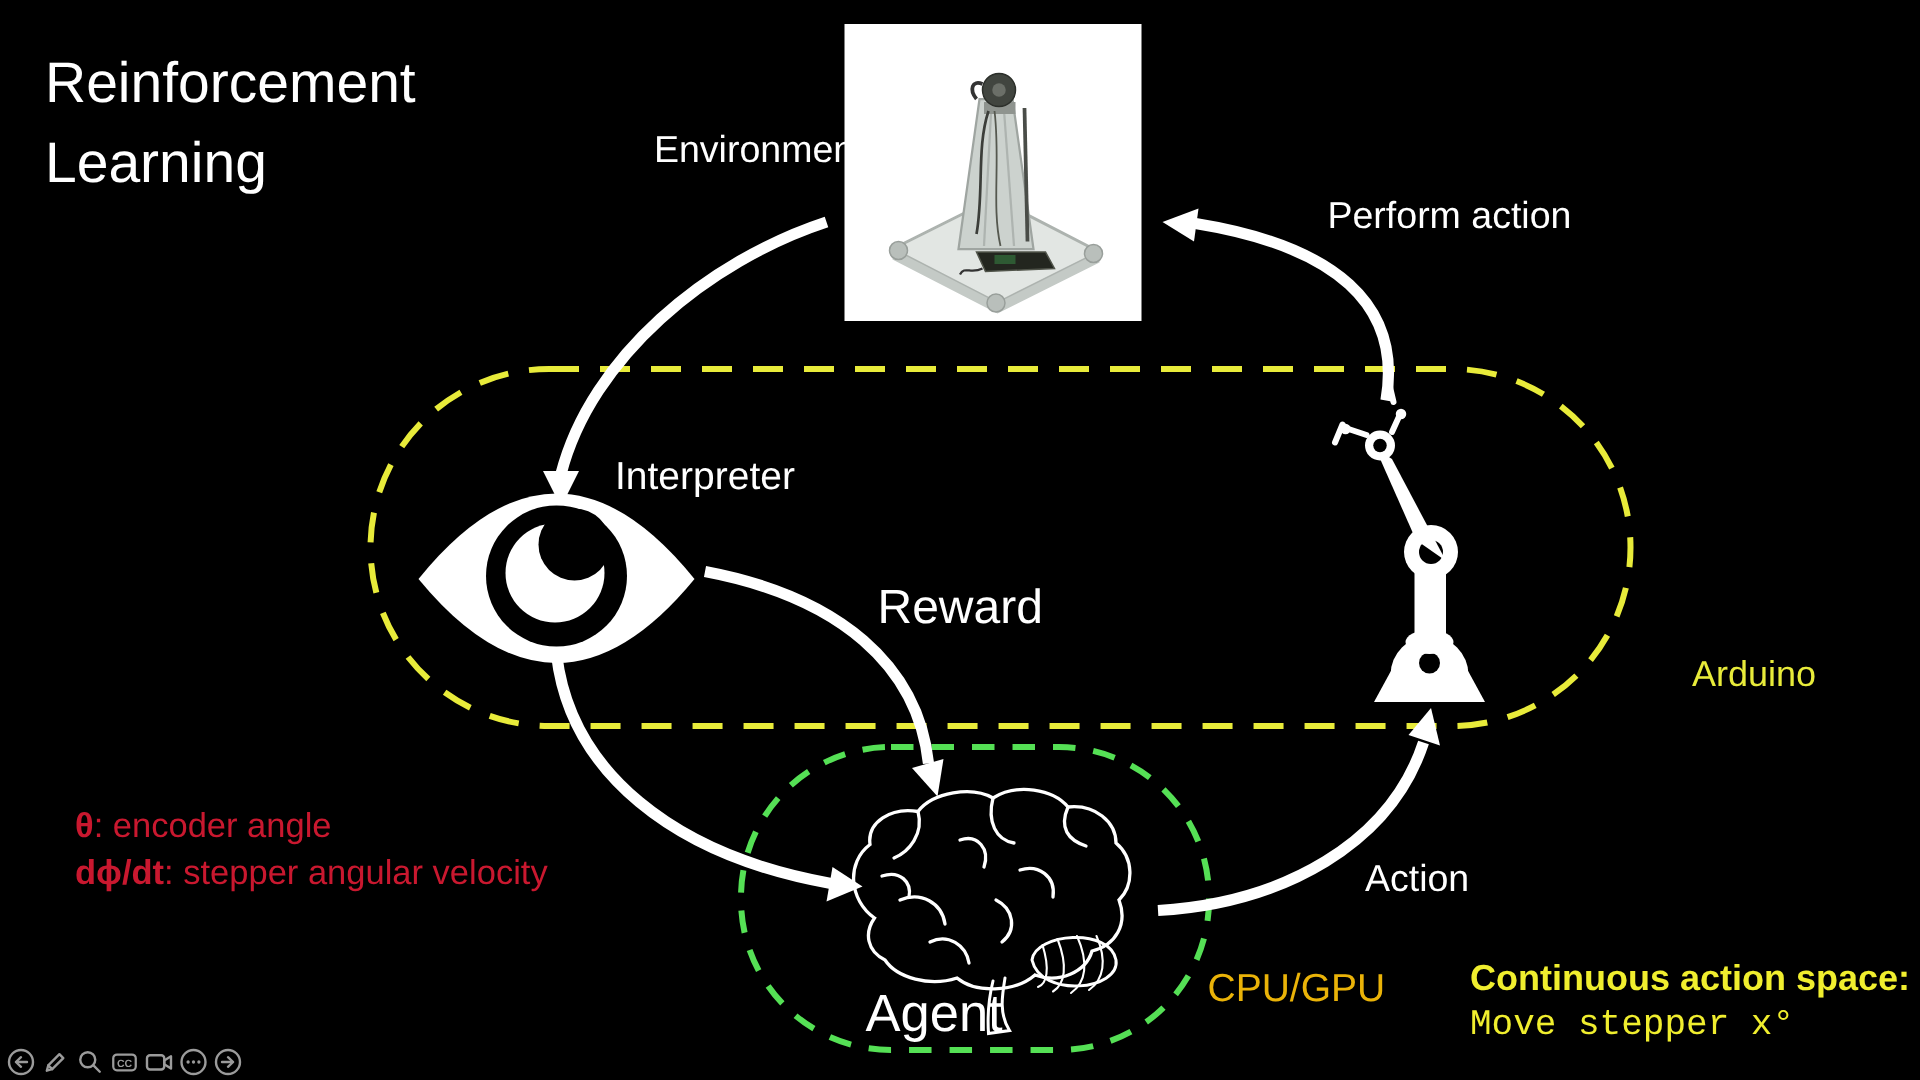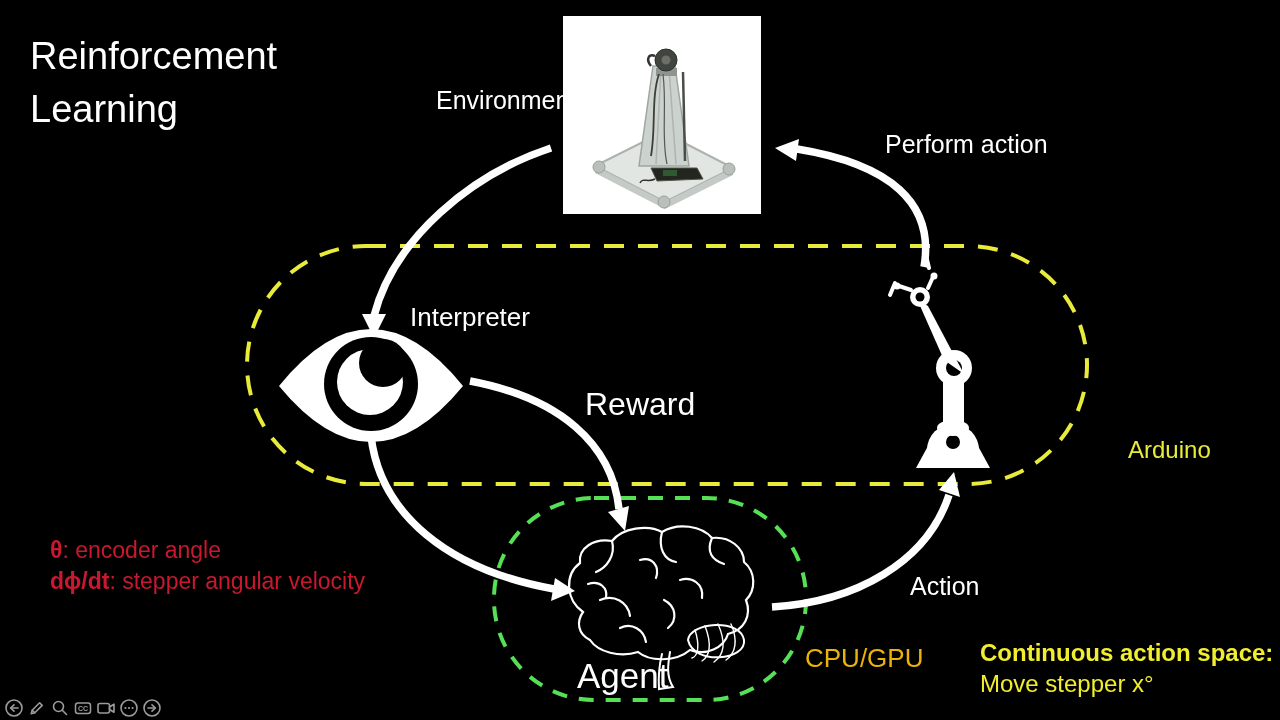--- a/index.html
+++ b/index.html
@@ -14,21 +14,21 @@
     color:#fff;font-size:38px;line-height:53px;font-weight:400;
   }
   #env-photo{
     position:absolute;left:563px;top:16px;width:198px;height:198px;background:#fff;
   }
   #obs-block{position:absolute;left:50px;top:535px;color:#c9182f;font-size:23px;}
   .obs-row{height:31px;line-height:31px;}
   .obs-sym{font-weight:700;}
   #action-note{position:absolute;left:980px;top:601px;color:#f0ee2e;font-size:24px;margin-top:36px;}
   #action-note .heading{font-weight:700;height:31px;line-height:31px;}
-  #action-note .body{font-weight:400;height:31px;line-height:31px;}
+  #action-note .body{font-weight:400;height:31px;line-height:31px;font-family:Liberation Mono, monospace;}
   #toolbar{
     position:absolute;left:4px;top:698px;display:flex;gap:3px;align-items:center;
   }
   .tb-icon{width:20px;height:20px;display:inline-block;cursor:pointer;}
   .tb-icon svg{display:block;}
 </style>
 </head>
 <body>
 
 <div id="stage">

